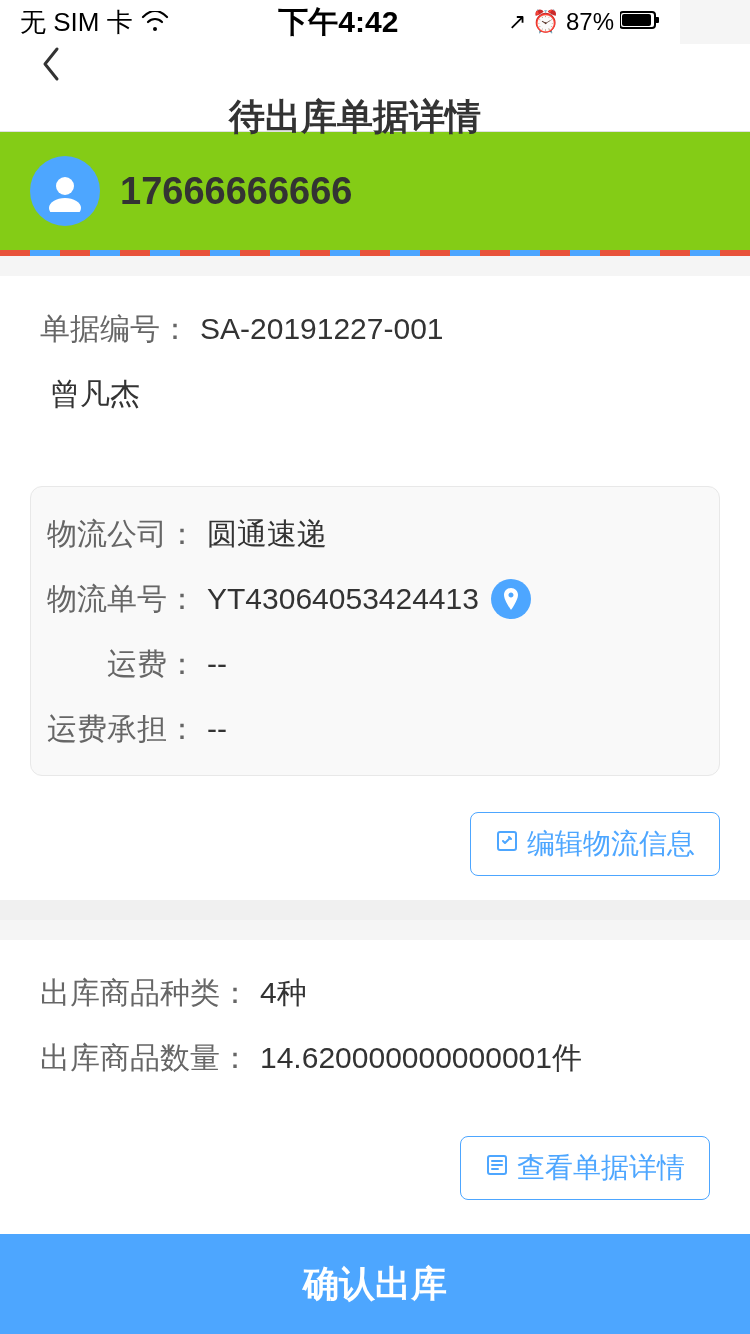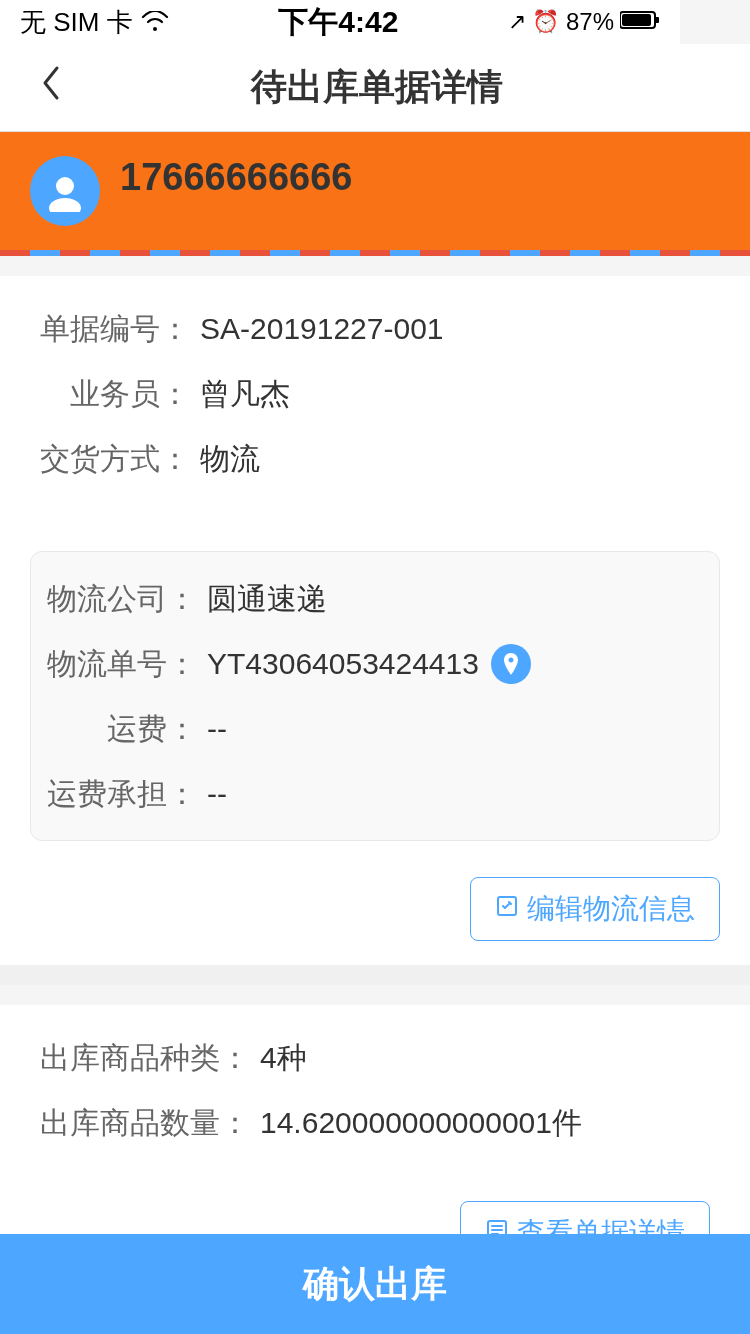--- a/index.html
+++ b/index.html
@@ -42,45 +42,45 @@
       font-size: 24px;
       color: #000;
     }
 
     
     .nav-bar {
       width: 750px;
       height: 88px;
       background: #fff;
       display: flex;
-      align-items: center;
       padding: 0 39px;
       border-bottom: 1px solid #e0e0e0;
+      flex-direction: column;
     }
     .nav-back {
       font-size: 40px;
       color: #333;
       cursor: pointer;
       margin-right: 20px;
     }
     .nav-title {
       flex: 1;
       text-align: center;
       font-size: 36px;
       font-weight: 600;
       color: #333;
       margin-right: 40px;
     }
 
     
     .customer-header {
-      background: #f97316;
+      background: #84cc16;
       padding: 24px 30px;
       display: flex;
-      align-items: flex-start;
+      align-items: center;
       gap: 20px;
     }
     .customer-avatar {
       width: 70px;
       height: 70px;
       border-radius: 50%;
       background: #4da6ff;
       display: flex;
       align-items: center;
       justify-content: center;
@@ -269,26 +269,21 @@
 </div>
 
 <div class="dashed-divider"></div>
 
 <div class="section">
   <div class="field-row">
     <span class="field-label">单据编号：</span>
     <span class="field-value">SA-20191227-001</span>
   </div>
   <div class="field-row">
-    <span class="field-label">业务员：</span>
     <span class="field-value">曾凡杰</span>
-  </div>
-  <div class="field-row">
-    <span class="field-label">交货方式：</span>
-    <span class="field-value">物流</span>
   </div>
 </div>
 
 <div style="background:#fff; margin-top: 0; padding: 20px 30px 0 30px;">
   <div class="logistics-box">
     <div class="field-row">
       <span class="field-label">物流公司：</span>
       <span class="field-value">圆通速递</span>
     </div>
     <div class="field-row">

